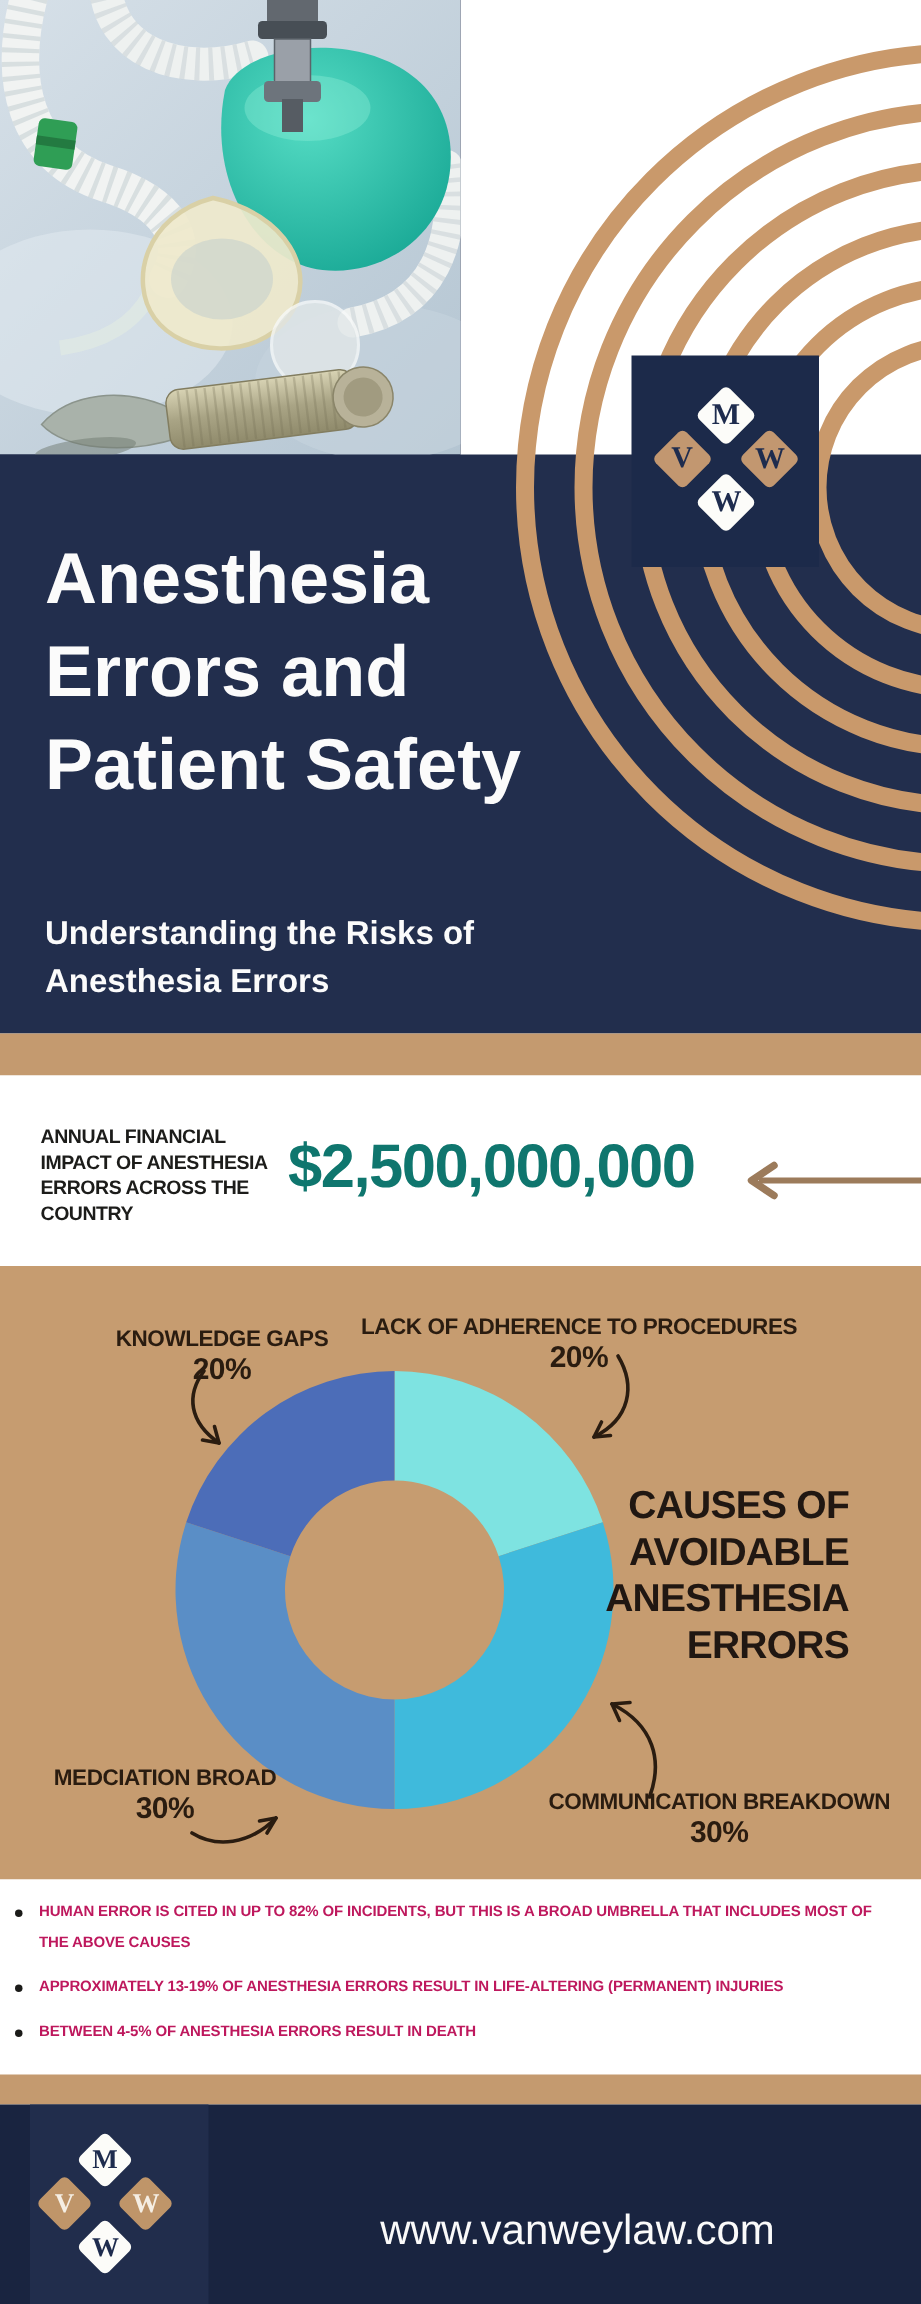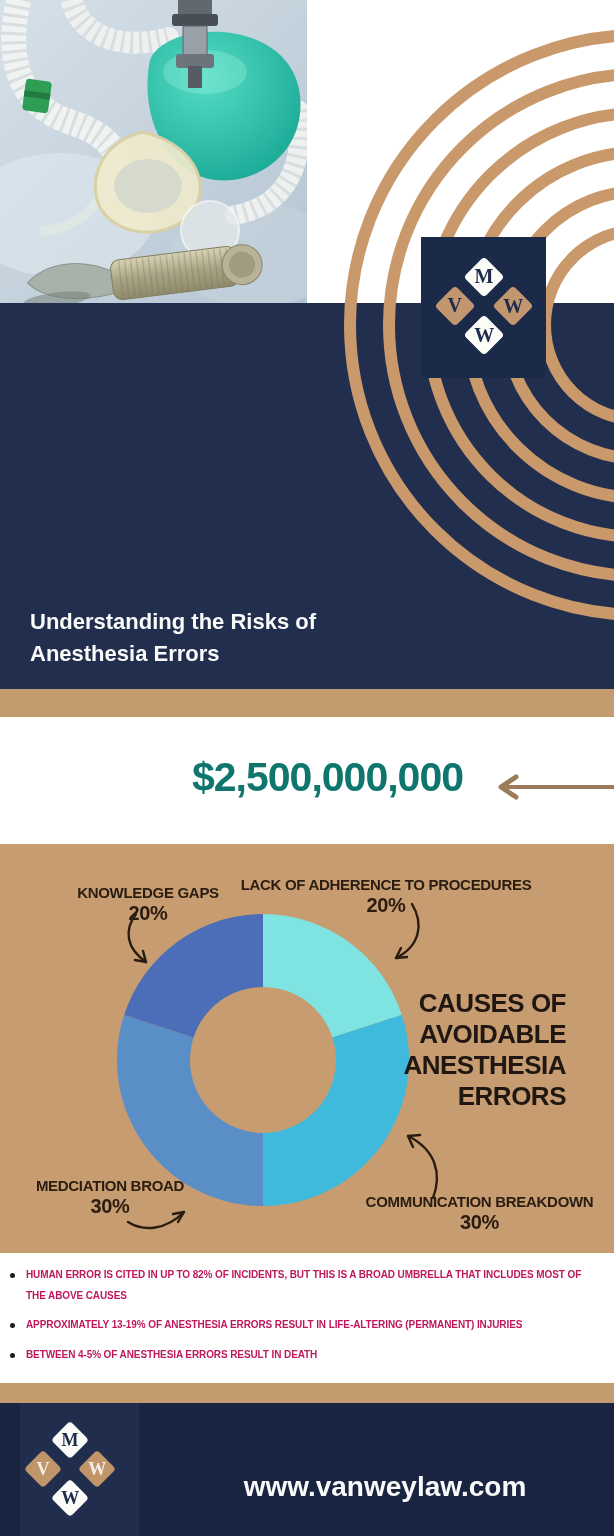--- a/index.html
+++ b/index.html
@@ -66,21 +66,21 @@
 
   
   .footer{position:absolute;left:0;top:1403px;width:614px;height:133px;background:#192440;}
   .footer-backdrop{position:absolute;left:20px;top:0;width:119px;height:133px;background:#212d4c;}
   .footer .diamond{width:27px;height:27px;}
   .footer .diamond .lt{font-size:18px;}
   .footer .d-white .lt{color:#1e2c4e;}
   .footer .d-tan{background:#bf9569;}
   .footer .d-tan .lt{color:#f5eee3;}
   .site{position:absolute;left:385px;top:68px;transform:translateX(-50%);
-        color:#fafafa;font-size:28px;font-weight:bold;}
+        color:#fafafa;font-size:28px;font-weight:normal;}
 </style>
 </head>
 <body>
 
 <div class="canvas">
 
   <section class="hero">
     <div class="hero-white"></div>
 
     <svg class="rings" width="614" height="689" viewBox="0 0 614 689">
@@ -160,26 +160,28 @@
           <span class="lt" style="color:#1e2c4e">V</span>
         </div>
       <div class="diamond d-tan" style="left:91.5px;top:69px;">
           <span class="lt" style="color:#1e2c4e">W</span>
         </div>
       <div class="diamond d-white" style="left:62.5px;top:98px;">
           <span class="lt">W</span>
         </div>
     </div>
 
+    <h1 class="hero-title" style="margin:0">Anesthesia Errors and Patient Safety</h1>
     <h2 class="hero-sub" style="margin:0">Understanding the Risks of Anesthesia Errors</h2>
   </section>
 
   <div class="strip strip-1"></div>
 
   <section class="financial">
+    <div class="fin-label">ANNUAL FINANCIAL IMPACT OF ANESTHESIA ERRORS ACROSS THE COUNTRY</div>
     <div class="fin-amount">$2,500,000,000</div>
     <svg class="fin-arrow" width="122" height="30" viewBox="0 0 122 30">
       <line x1="14" y1="15" x2="122" y2="15" stroke="#9c7b5b" stroke-width="4"></line>
       <path d="M 24 5 L 9 15 L 24 25" fill="none" stroke="#9c7b5b" stroke-width="5" stroke-linecap="round" stroke-linejoin="round"></path>
     </svg>
   </section>
 
   <section class="chart-sec">
     <svg id="donut-svg" class="donut" width="614" height="409" viewBox="0 0 614 409">
         <path d="M 263 70 A 146 146 0 0 1 401.8542513790924 170.88351882125767 L 332.4271256895462 193.44175941062883 A 73 73 0 0 0 263 143 Z" fill="#7ee3e1"></path>

